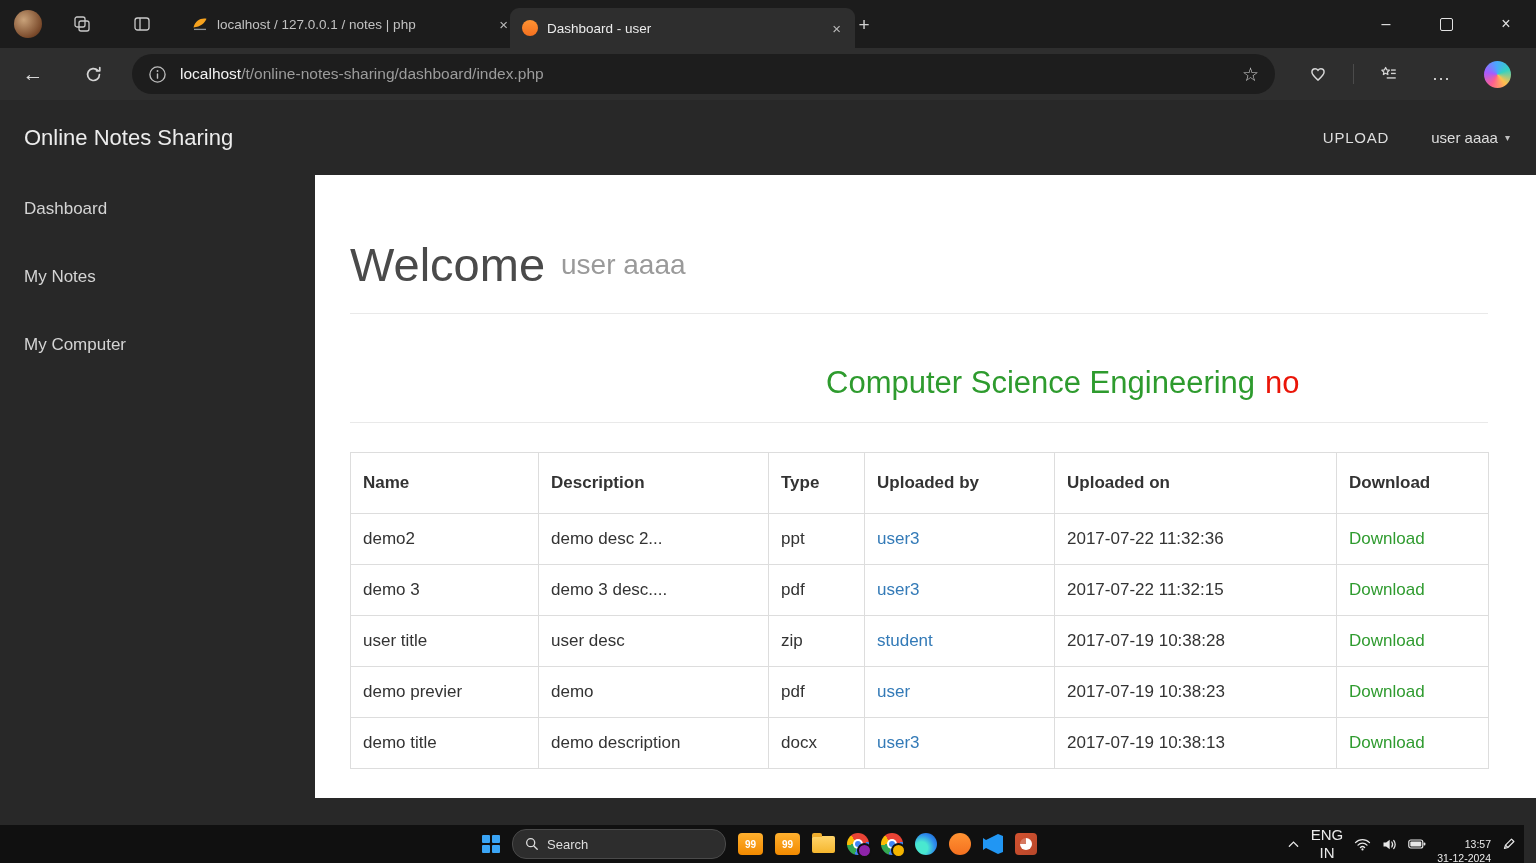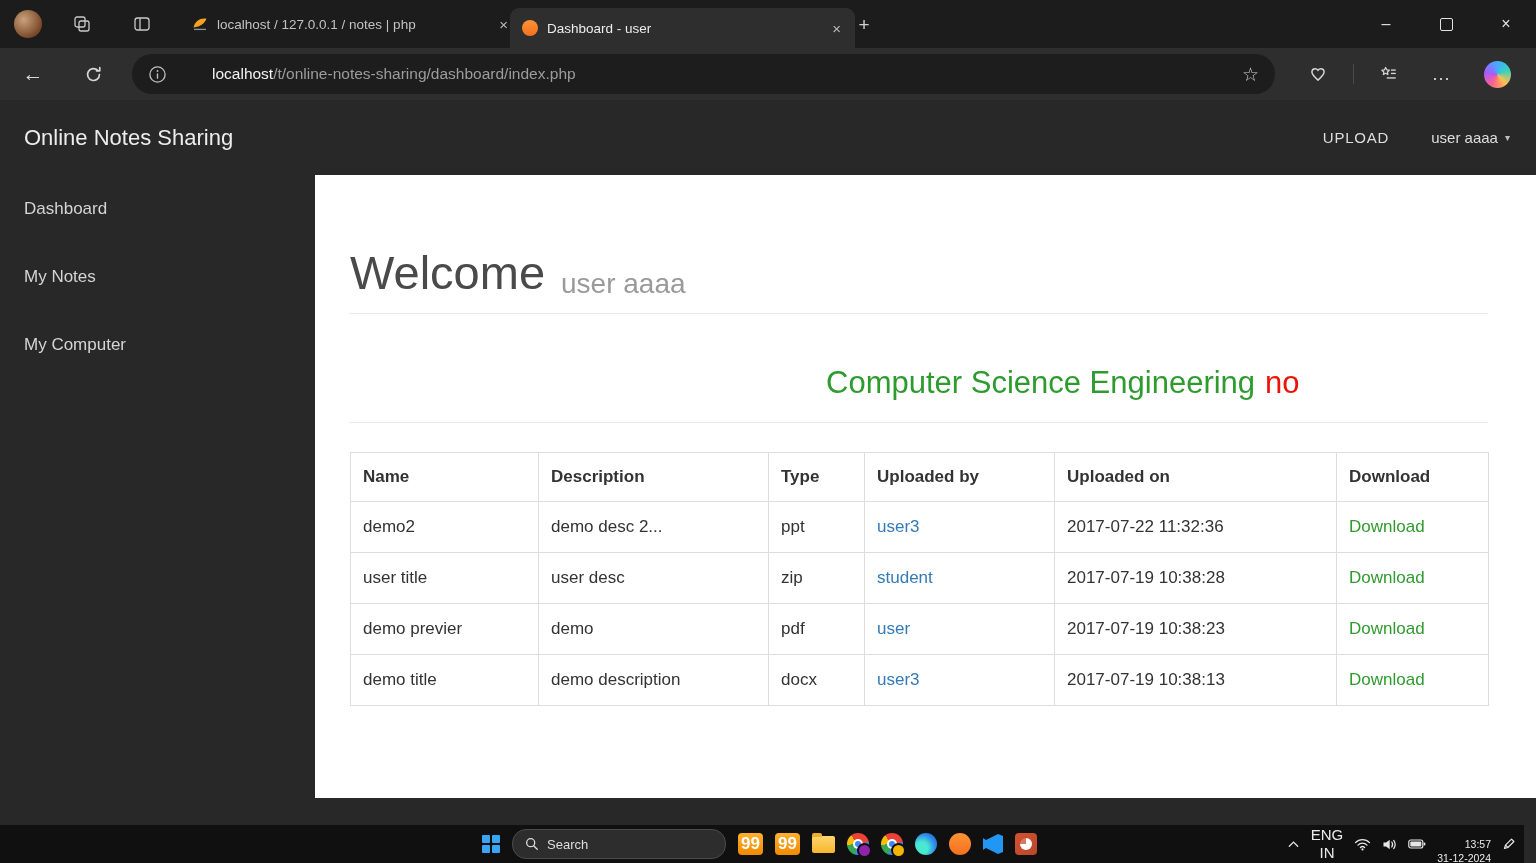--- a/index.html
+++ b/index.html
@@ -28,69 +28,69 @@
   
   .toolbar{position:absolute;top:48px;left:0;right:0;height:52px;background:#2e2e2e;display:flex;align-items:center;}
   .nav-btn{width:34px;height:34px;display:flex;align-items:center;justify-content:center;color:#d6d6d6;font-size:19px;
            border-radius:6px;flex:none;}
   .btn-back{margin-left:16px;font-size:21px;}
   .btn-refresh{margin-left:26px;}
   .url-pill{flex:none;margin-left:22px;width:1143px;height:40px;border-radius:20px;background:#1d1d1d;
             display:flex;align-items:center;position:relative;}
   .info-icon{margin-left:16px;display:flex;}
   .url-text{margin-left:13px;font-size:15.5px;color:#9c9c9c;white-space:nowrap;overflow:hidden;}
-  .url-host{color:#f2f2f2;margin-left:32px;}
+  .url-host{color:#f2f2f2;}
   .pill-star{position:absolute;right:16px;font-size:19px;color:#cfcfcf;}
   .tb-right{display:flex;align-items:center;margin-left:26px;gap:18px;}
   .vsep{width:1px;height:20px;background:#4b4b4b;}
   .copilot{width:27px;height:27px;border-radius:50%;margin-left:8px;
            background:conic-gradient(from 210deg,#ff5f8f,#a45cff,#4aa7ff,#35d2c0,#ffc14d,#ff5f8f);}
 
   
   .app-navbar{position:absolute;top:100px;left:0;right:0;height:75px;background:#282828;border-bottom:3px solid #c2410c;
               display:flex;align-items:center;}
   .brand{margin-left:24px;font-size:22px;color:#ececec;}
   .upload{margin-left:auto;font-size:15px;letter-spacing:.8px;color:#dedede;cursor:pointer;}
   .user-menu{margin-left:42px;margin-right:26px;font-size:15px;color:#dedede;display:flex;align-items:center;gap:7px;cursor:pointer;}
   .caret{font-size:10px;color:#bfbfbf;}
 
   
   .sidebar{position:absolute;top:175px;bottom:38px;left:0;width:315px;background:#282828;}
   .side-item{height:68px;display:flex;align-items:center;padding-left:24px;font-size:17px;color:#d4d4d4;cursor:pointer;}
 
   
   .content{position:absolute;left:315px;top:175px;right:0;height:623px;background:#fff;overflow:hidden;}
-  .welcome{position:absolute;left:35px;top:70px;display:flex;align-items:flex-end;gap:16px;}
+  .welcome{position:absolute;left:35px;top:62px;display:flex;align-items:center;gap:16px;}
   .w-big{font-size:47px;color:#4a4a4a;}
   .w-user{font-size:28px;color:#9a9a9a;}
   .hr{position:absolute;left:35px;width:1138px;border-top:1px solid #e9e9e9;height:0;}
   .hr1{top:138px}
   .hr2{top:247px}
   .notes-heading{position:absolute;left:511px;top:190px;font-size:31px;white-space:nowrap;}
   .nh-green{color:#2e9b2e;}
   .nh-red{color:#ea1508;margin-left:10px;}
   .notes-table{position:absolute;left:35px;top:277px;width:1138px;border-collapse:collapse;table-layout:fixed;
                font-size:17px;color:#333;}
   .notes-table th,.notes-table td{border:1px solid #ddd;padding:0 12px;text-align:left;vertical-align:middle;
                overflow:hidden;white-space:nowrap;}
-  .notes-table thead tr{height:49px;padding-left:10px;}
+  .notes-table thead tr{height:61px;padding-left:10px;}
   .notes-table tbody tr{height:51px;}
   .notes-table th{font-weight:bold;}
   .user-link{color:#337ab7;text-decoration:none;cursor:pointer;}
   .dl-link{color:#2f9b2f;text-decoration:none;cursor:pointer;}
 
   
   .taskbar{position:absolute;left:0;right:12px;bottom:0;height:38px;background:#101010;display:flex;align-items:center;}
   .tb-center{display:flex;align-items:center;gap:12px;margin-left:482px;}
   .win-start{width:18px;height:18px;display:grid;grid-template-columns:1fr 1fr;gap:2px;flex:none;}
   .win-start span{background:#3aa5f5;border-radius:1px;}
   .search-pill{display:flex;align-items:center;gap:8px;width:188px;height:28px;border-radius:14px;background:#2d2d2d;
                border:1px solid #4a4a4a;color:#dedede;font-size:13px;padding:0 12px;flex:none;}
   .badge99{width:25px;height:22px;border-radius:4px;background:linear-gradient(180deg,#ffb02e,#f28a00);color:#fff;
-           font-size:17px;font-weight:bold;display:flex;align-items:center;justify-content:center;flex:none;}
+           font-size:10px;font-weight:bold;display:flex;align-items:center;justify-content:center;flex:none;}
   .folder{width:23px;height:17px;position:relative;background:linear-gradient(180deg,#ffd56b,#f5b62e);border-radius:2px;flex:none;}
   .folder::before{content:"";position:absolute;top:-3px;left:0;width:10px;height:4px;background:#eead2d;border-radius:2px 2px 0 0;}
   .chrome{width:22px;height:22px;border-radius:50%;position:relative;flex:none;
           background:conic-gradient(from -40deg,#ea4335 0 33%,#4285f4 33% 66%,#34a853 66% 85%,#fbbc05 85% 100%);}
   .chrome::before{content:"";position:absolute;inset:6px;background:#fff;border-radius:50%;}
   .chrome::after{content:"";position:absolute;inset:8px;background:#4285f4;border-radius:50%;}
   .badge-dot{position:absolute;right:-3px;bottom:-3px;width:11px;height:11px;border-radius:50%;border:2px solid #101010;z-index:2;}
   .bd-purple{background:#8e24aa;} .bd-gold{background:#f4b400;}
   .edge-ic{width:22px;height:22px;border-radius:50%;flex:none;
            background:radial-gradient(circle at 30% 68%,#49e8d0 0 28%,#2f8ded 62%,#1356c4 100%);}
@@ -244,20 +244,28 @@
       <tbody>
         <tr>
           <td>demo2</td>
           <td>demo desc 2...</td>
           <td>ppt</td>
           <td><a class="user-link">user3</a></td>
           <td>2017-07-22 11:32:36</td>
           <td><a class="dl-link">Download</a></td>
         </tr>
         <tr>
+          <td>demo 3</td>
+          <td>demo 3 desc....</td>
+          <td>pdf</td>
+          <td><a class="user-link">user3</a></td>
+          <td>2017-07-22 11:32:15</td>
+          <td><a class="dl-link">Download</a></td>
+        </tr>
+        <tr>
           <td>user title</td>
           <td>user desc</td>
           <td>zip</td>
           <td><a class="user-link">student</a></td>
           <td>2017-07-19 10:38:28</td>
           <td><a class="dl-link">Download</a></td>
         </tr>
         <tr>
           <td>demo previer</td>
           <td>demo</td>

